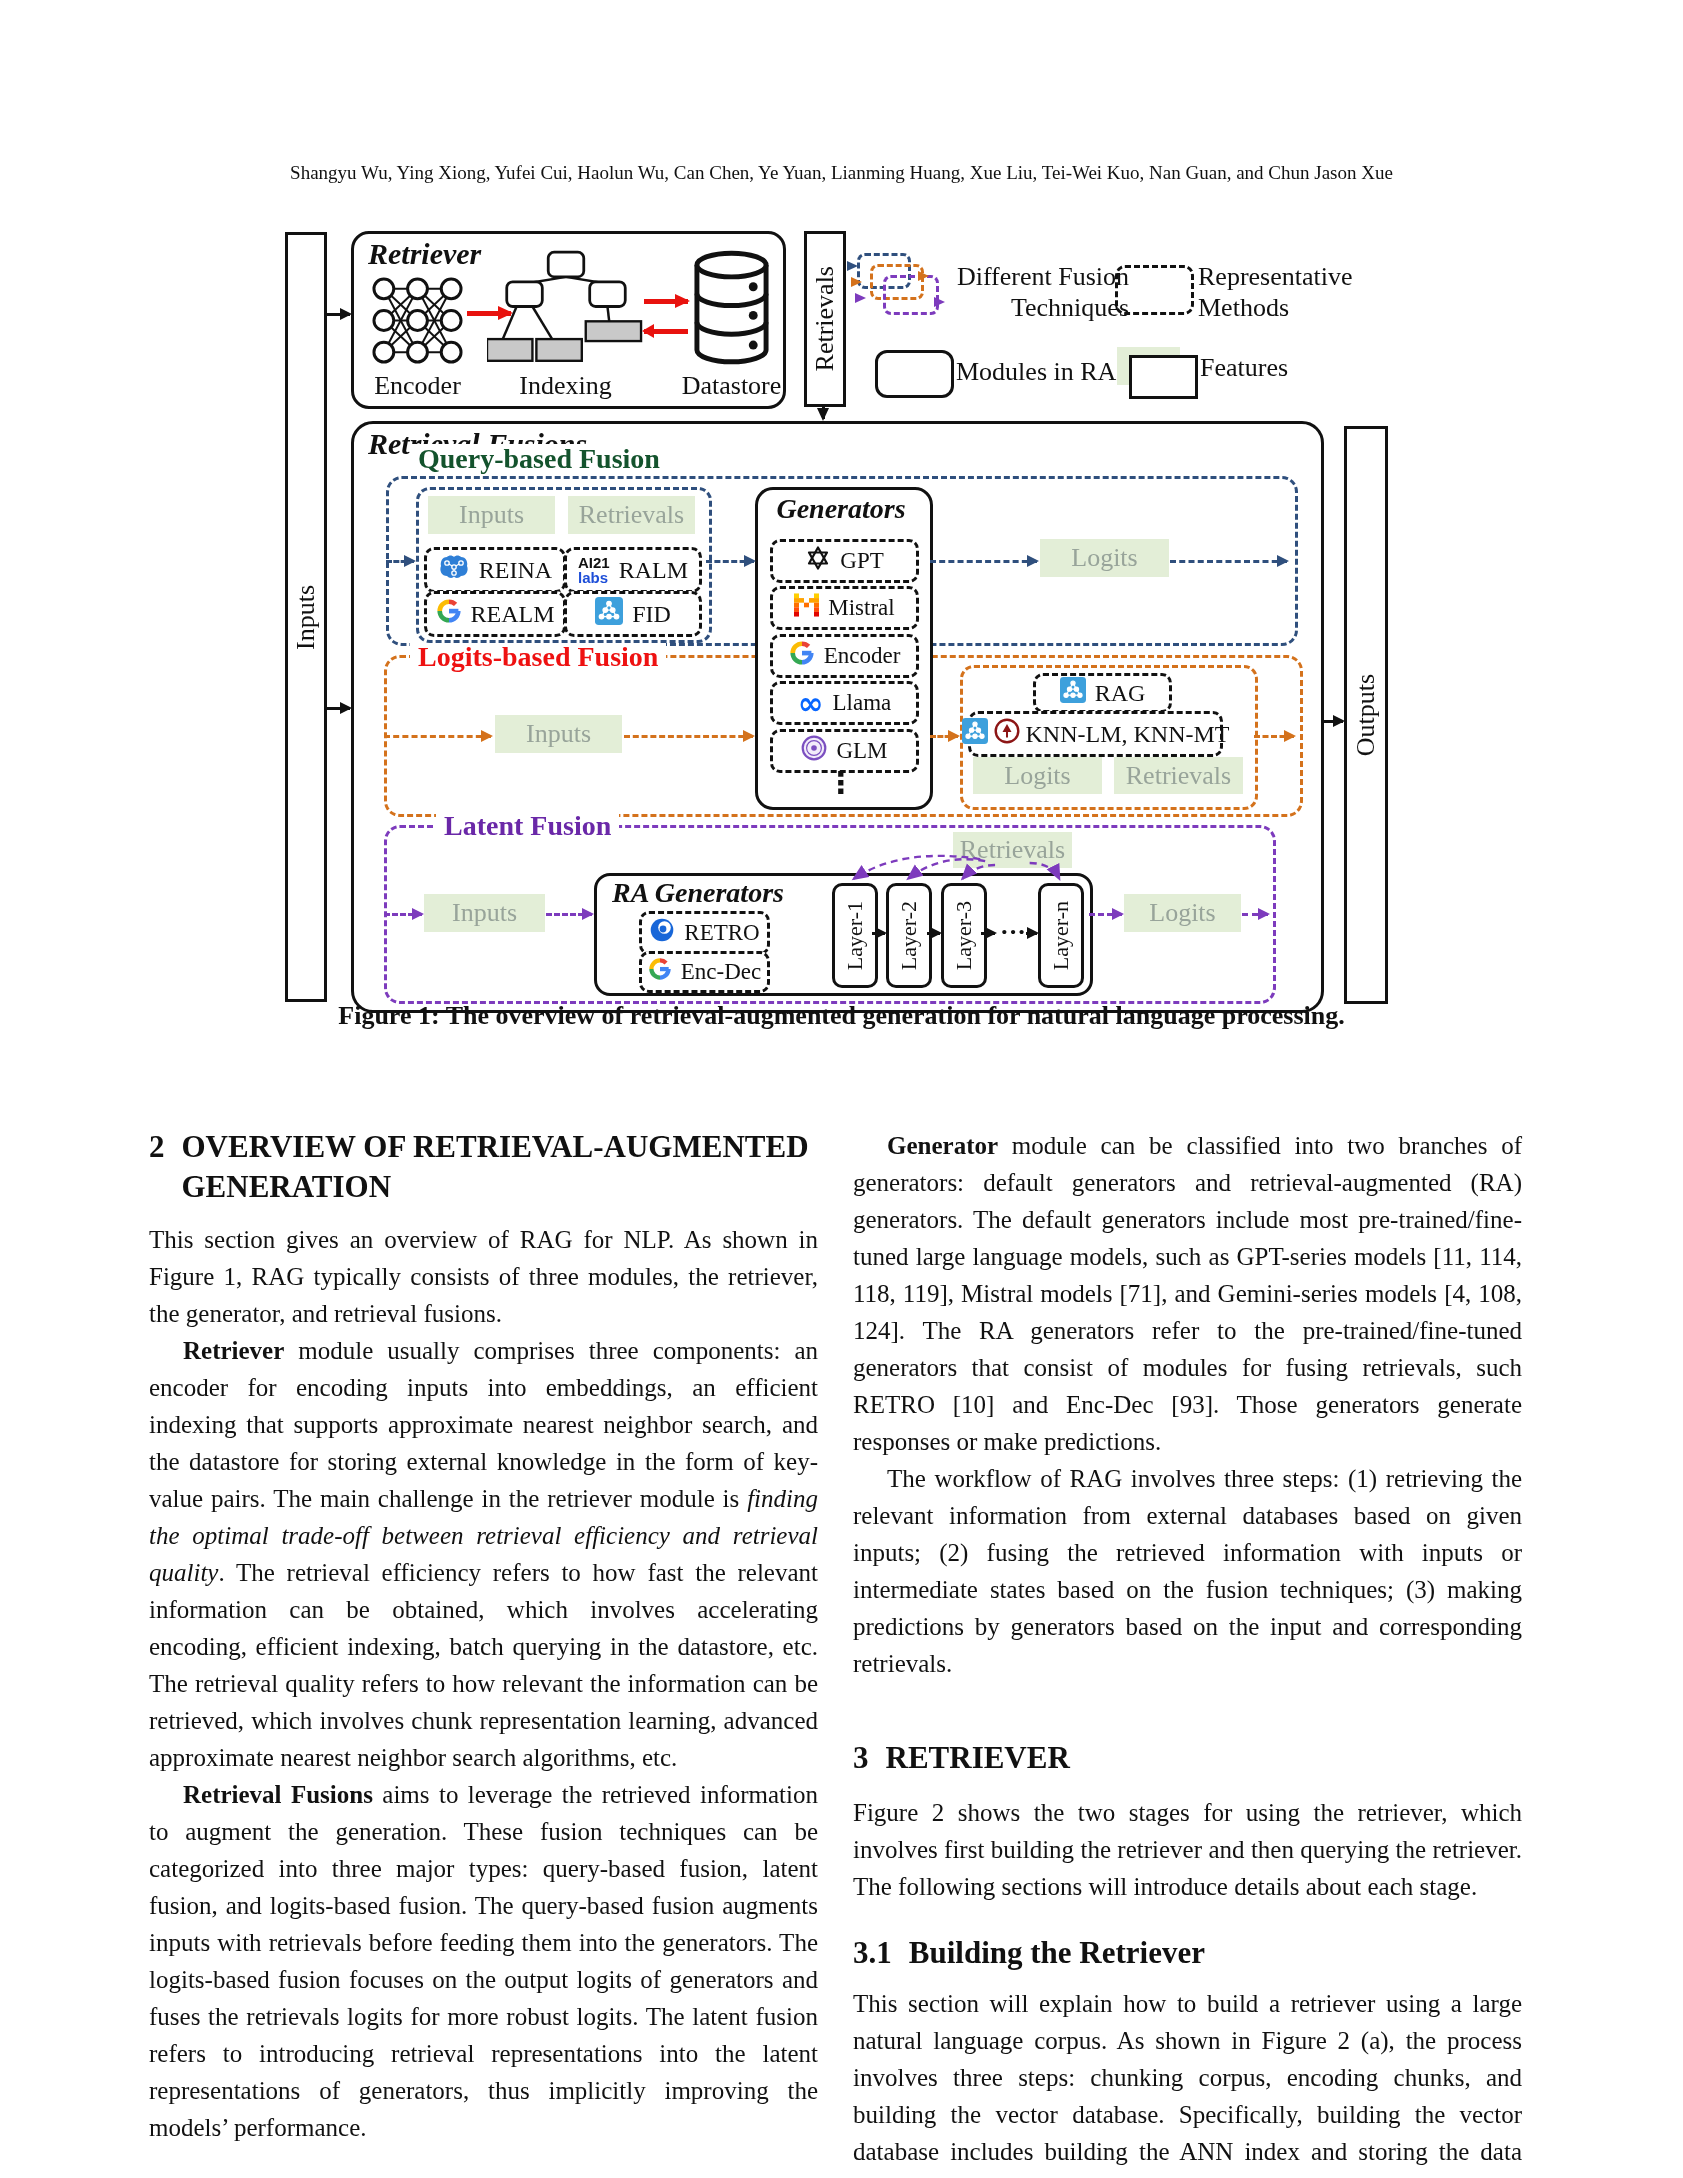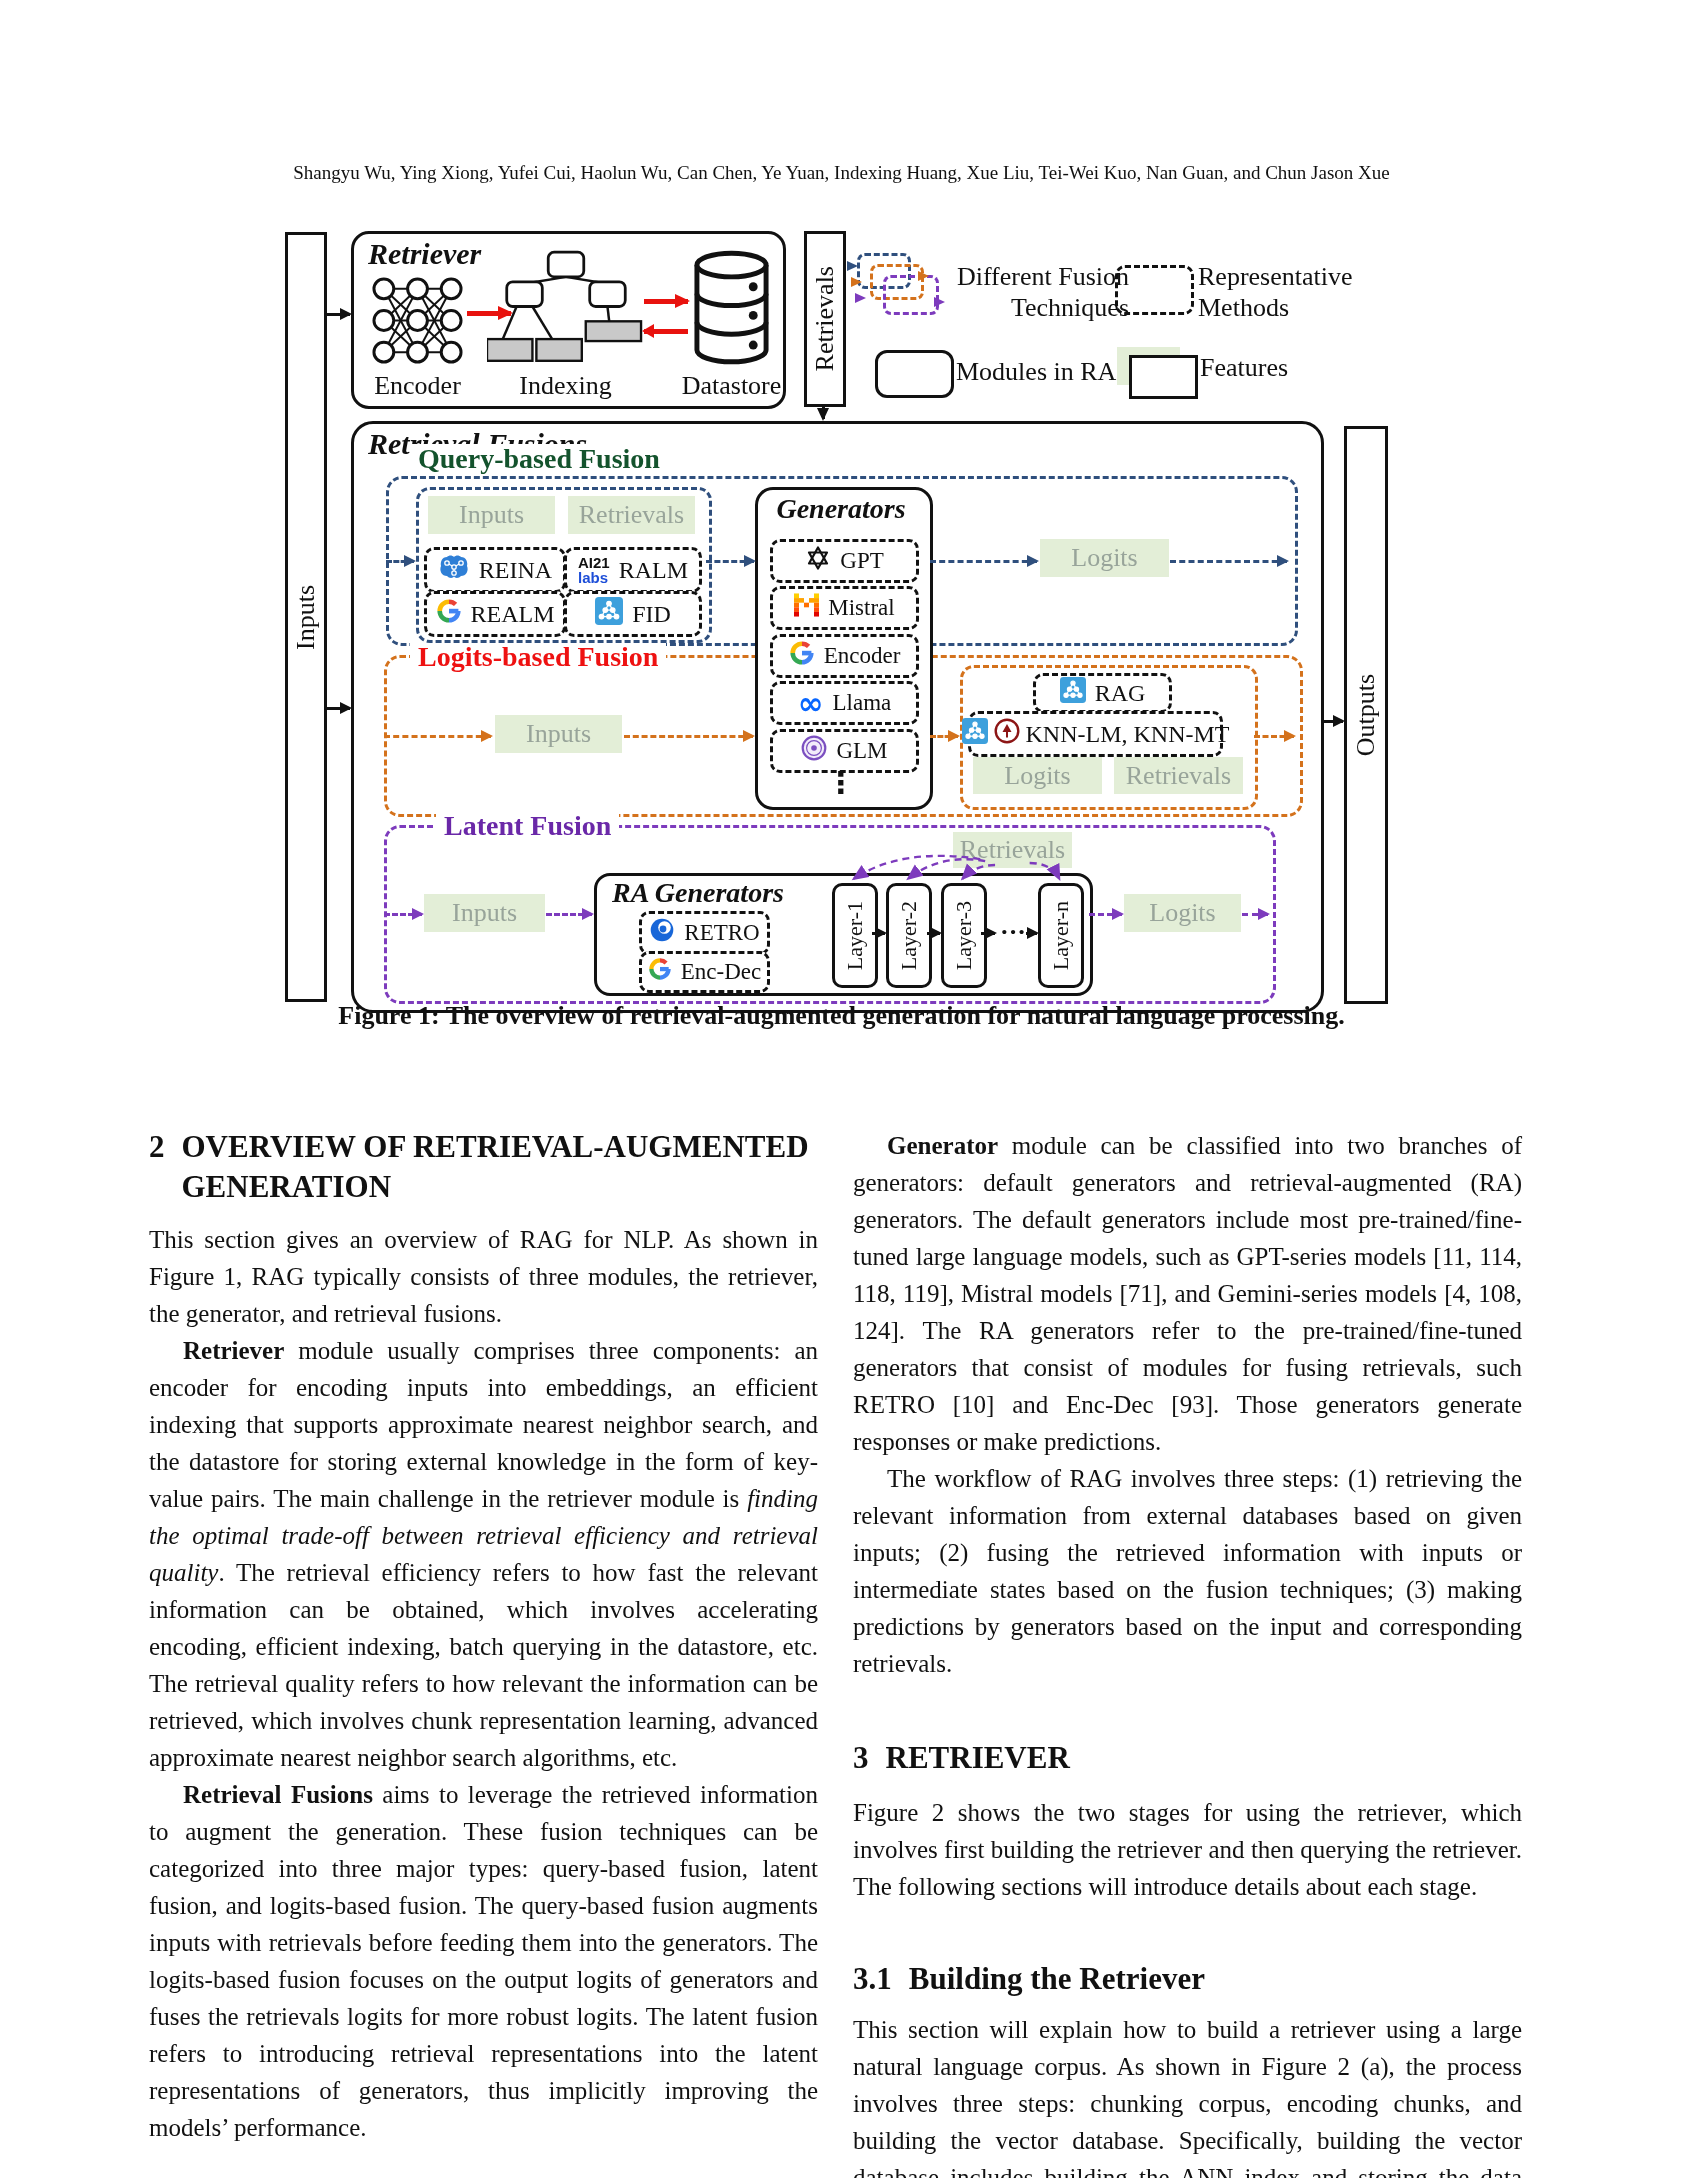--- a/index.html
+++ b/index.html
@@ -48,21 +48,21 @@
   .h3 .num{flex:0 0 auto;margin-right:17px;}
   .caption{position:absolute;left:149px;right:149px;text-align:center;font-weight:bold;font-size:26px;}
   .authors{position:absolute;left:0;right:0;text-align:center;font-size:19px;}
   .tri{position:absolute;width:0;height:0;}
 </style>
 </head>
 <body>
 
 <div id="page">
 
-  <div class="authors" style="top:162px;">Shangyu Wu, Ying Xiong, Yufei Cui, Haolun Wu, Can Chen, Ye Yuan, Indexing Huang, Xue Liu, Tei-Wei Kuo, Nan Guan, and Chun Jason Xue</div>
+  <div class="authors" style="top:162px;">Shangyu Wu, Ying Xiong, Yufei Cui, Haolun Wu, Can Chen, Ye Yuan, Lianming Huang, Xue Liu, Tei-Wei Kuo, Nan Guan, and Chun Jason Xue</div>
 
   <div class="bar" style="left:285px;top:232px;width:36px;height:764px;">
     <span class="vtext">Inputs</span>
   </div>
 
   <div class="ha solid black" style="left:324px;top:313px;width:26px;"></div>
   <div class="ha solid black" style="left:324px;top:707px;width:26px;"></div>
 
   <div class="solidbox" style="left:351px;top:231px;width:429px;height:172px;"></div>
   <div class="figtitle" style="left:368px;top:237px;">Retriever</div>
@@ -433,21 +433,21 @@
   </div>
 
   <div class="col" style="left:853px;top:1127px;">
     <p class="ind"><span style="font-weight: bold;">Generator</span><span> module can be classified into two branches of generators: default generators and retrieval-augmented (RA) generators. The default generators include most pre-trained/fine-tuned large language models, such as GPT-series models [11, 114, 118, 119], Mistral models [71], and Gemini-series models [4, 108, 124]. The RA generators refer to the pre-trained/fine-tuned generators that consist of modules for fusing retrievals, such RETRO [10] and Enc-Dec [93]. Those generators generate responses or make predictions.</span></p>
     <p class="ind">The workflow of RAG involves three steps: (1) retrieving the relevant information from external databases based on given inputs; (2) fusing the retrieved information with inputs or intermediate states based on the fusion techniques; (3) making predictions by generators based on the input and corresponding retrievals.</p>
     <div class="h2" style="margin-top:56px;margin-bottom:16px;">
       <span class="num">3</span>
       <span>RETRIEVER</span>
     </div>
     <p>Figure 2 shows the two stages for using the retriever, which involves first building the retriever and then querying the retriever. The following sections will introduce details about each stage.</p>
-    <div class="h3" style="margin-top:55px;margin-bottom:13px;text-align:center;">
+    <div class="h3" style="margin-top:29px;margin-bottom:13px;text-align:center;">
       <span class="num">3.1</span>
       <span>Building the Retriever</span>
     </div>
     <p>This section will explain how to build a retriever using a large natural language corpus. As shown in Figure 2 (a), the process involves three steps: chunking corpus, encoding chunks, and building the vector database. Specifically, building the vector database includes building the ANN index and storing the data with key-value pairs.</p>
   </div>
 
 </div>
 
 
 </body></html>

